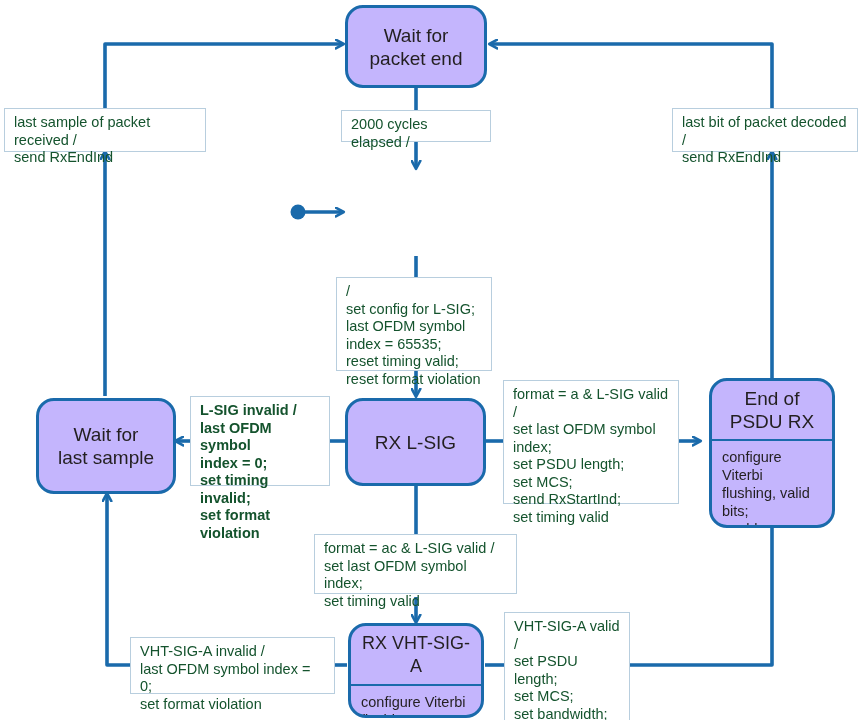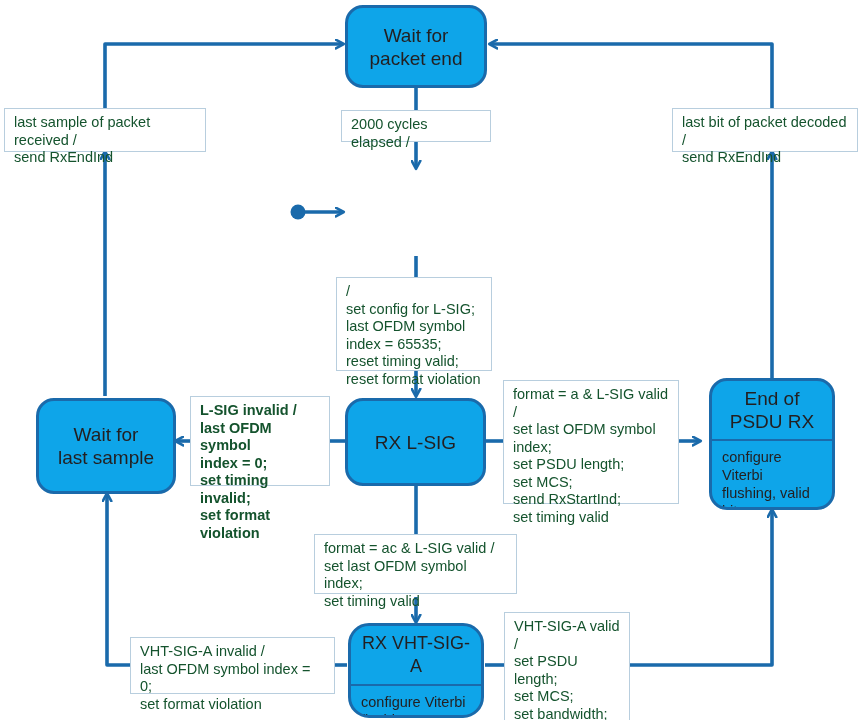--- a/index.html
+++ b/index.html
@@ -21,21 +21,21 @@
     top: 0;
     width: 862px;
     height: 720px;
     pointer-events: none;
   }
   .state {
     position: absolute;
     box-sizing: border-box;
     border: 3px solid #1a6aab;
     border-radius: 18px;
-    background: #0ea5e9;
+    background: #c4b5fd;
     color: #231f20;
     display: flex;
     flex-direction: column;
     overflow: hidden;
   }
   .state .title {
     flex: 1 1 auto;
     display: flex;
     align-items: center;
     justify-content: center;
@@ -123,29 +123,29 @@
 
   <div class="state" style="left:36px; top:398px; width:140px; height:96px;">
     <div class="title">Wait for
 last sample</div>
   </div>
 
   <div class="state" style="left:345px; top:398px; width:141px; height:88px;">
     <div class="title">RX L-SIG</div>
   </div>
 
-  <div class="state compartment" style="left:709px; top:378px; width:126px; height:132px;">
+  <div class="state compartment" style="left:709px; top:378px; width:126px; height:150px;">
     <div class="title">End of
 PSDU RX</div>
     <div class="actions">configure Viterbi
 flushing, valid bits;
 enable scrambler</div>
   </div>
 
-  <div class="state compartment" style="left:348px; top:623px; width:136px; height:95px;border-radius:21px;">
+  <div class="state compartment" style="left:348px; top:623px; width:136px; height:95px;">
     <div class="title" style="font-size:18px;">RX VHT-SIG-A</div>
     <div class="actions">configure Viterbi
 flushing</div>
   </div>
 
   <div class="label" style="left:4px; top:108px; width:202px; height:44px;">last sample of packet received /
 send RxEndInd</div>
 
   <div class="label" style="left:341px; top:110px; width:150px; height:32px;">2000 cycles elapsed /</div>
 

